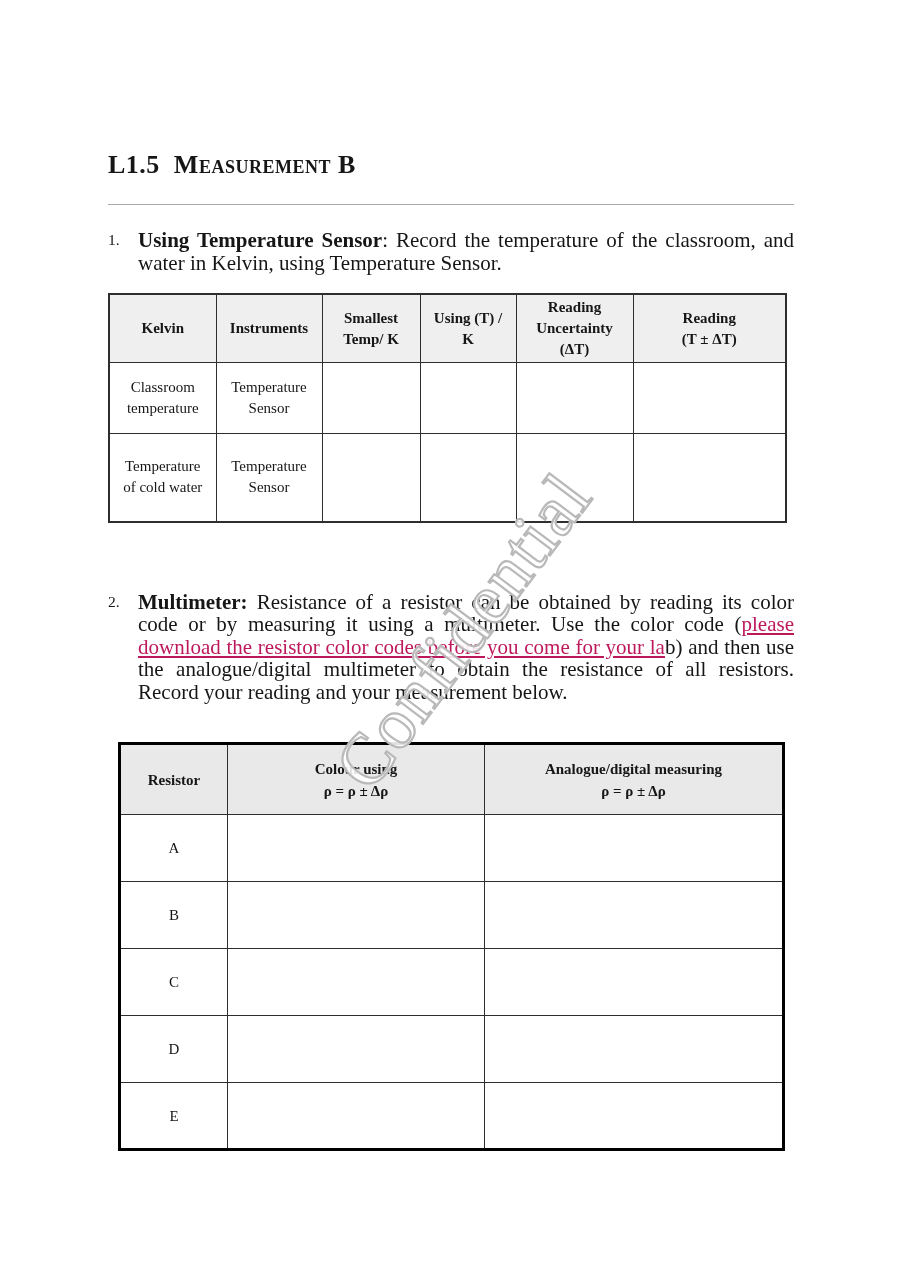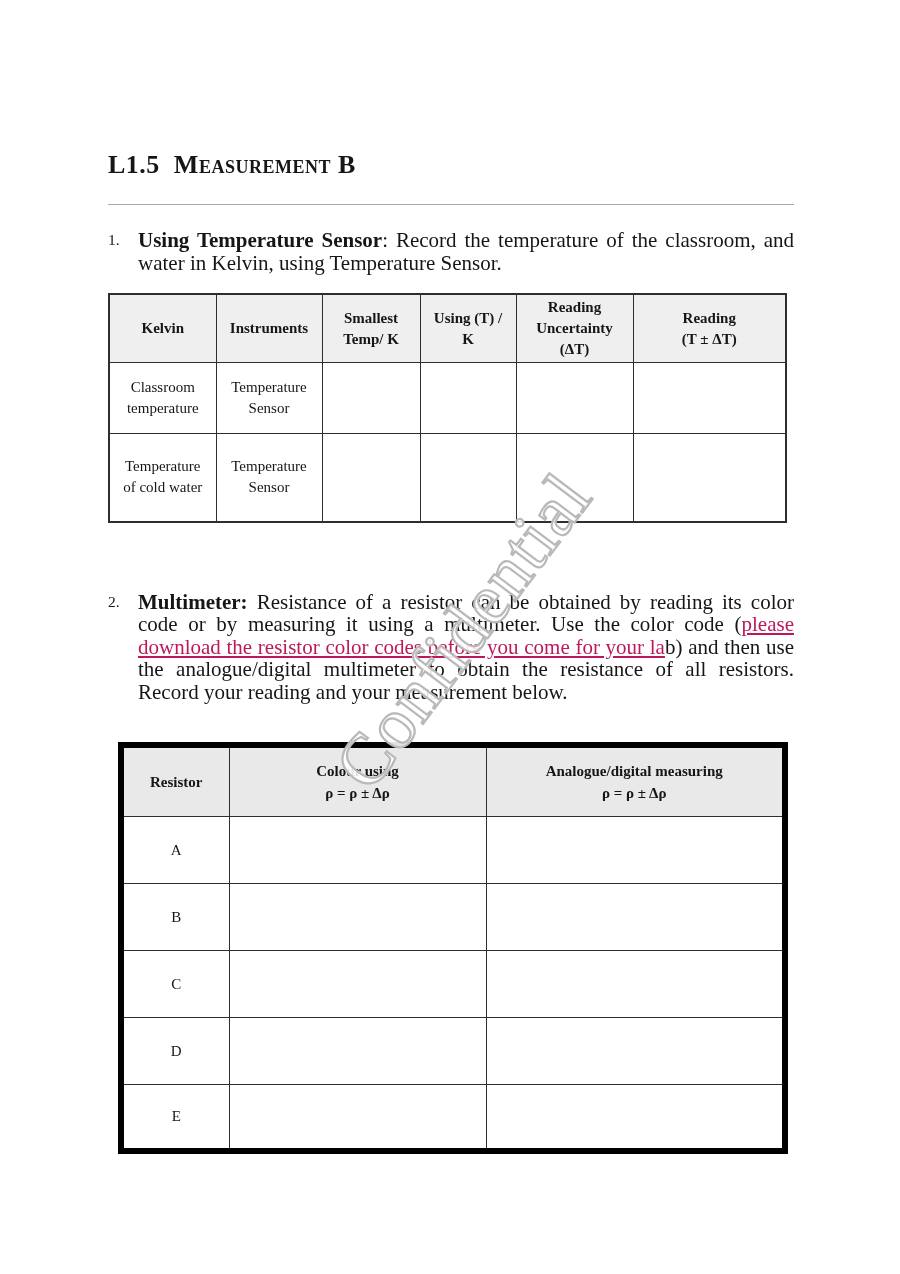--- a/index.html
+++ b/index.html
@@ -42,21 +42,21 @@
     white-space:pre-line;
     padding:2px 4px;
   }
   .t1 thead th { background:#f0efef; font-weight:bold; height:67px; }
   .t1 tbody tr.r1 td { height:71px; }
   .t1 tbody tr.r2 td { height:88px; }
   .t1 tbody td { background:#ffffff; font-weight:normal; }
 
   .item2 { margin-top:68px; }
 
-  .t2 { margin-top:39px; margin-left:10px; width:664px; border:6px solid #000000; }
+  .t2 { margin-top:39px; margin-left:10px; width:664px; border:3px solid #000000; }
   .t2 th, .t2 td {
     border:1px solid #2e2e2e;
     text-align:center; vertical-align:middle;
     font-size:15px; line-height:22px;
     padding:2px 4px;
   }
   .t2 thead th { background:#eae9e9; height:71px; }
   .t2 .h-title { font-weight:bold; display:block; }
   .t2 .h-sub { font-weight:bold; display:block; }
   .t2 tbody td { height:67px; background:#ffffff; font-weight:normal; }

